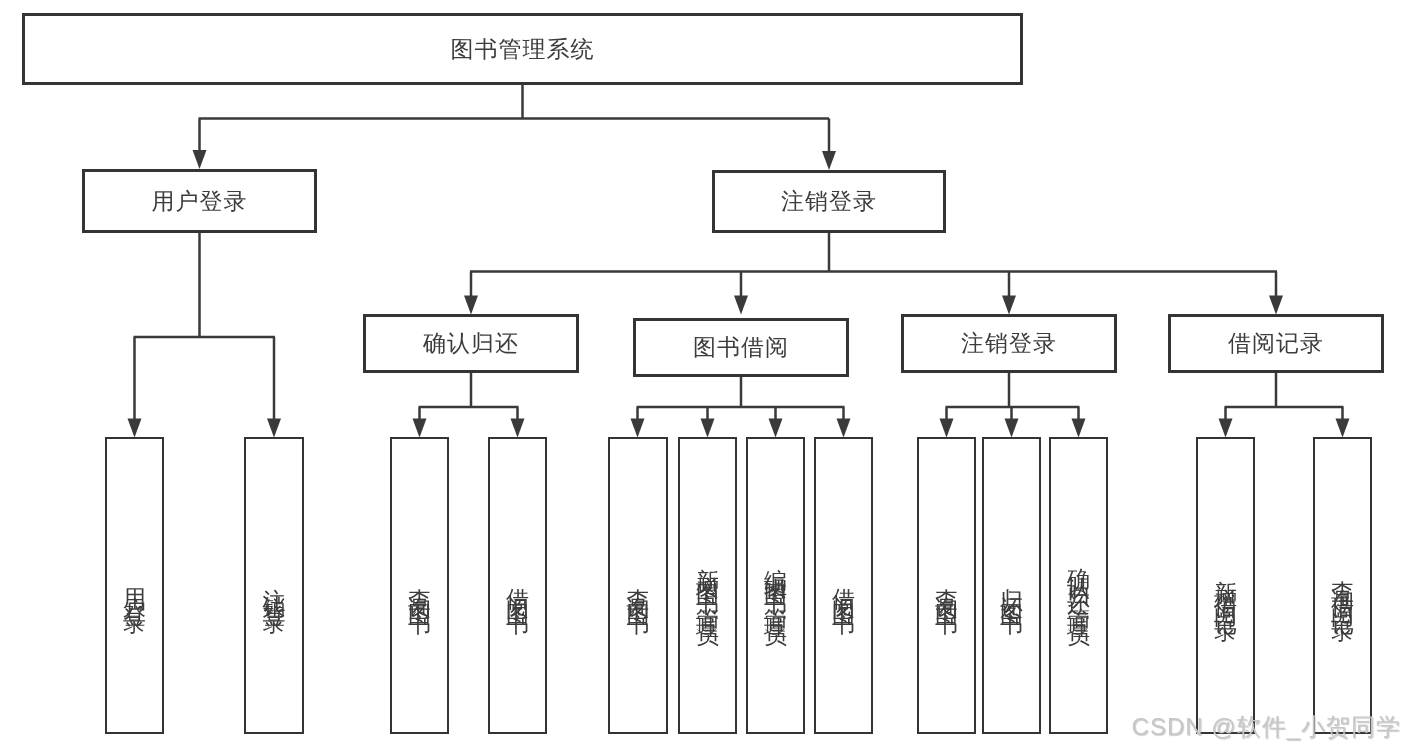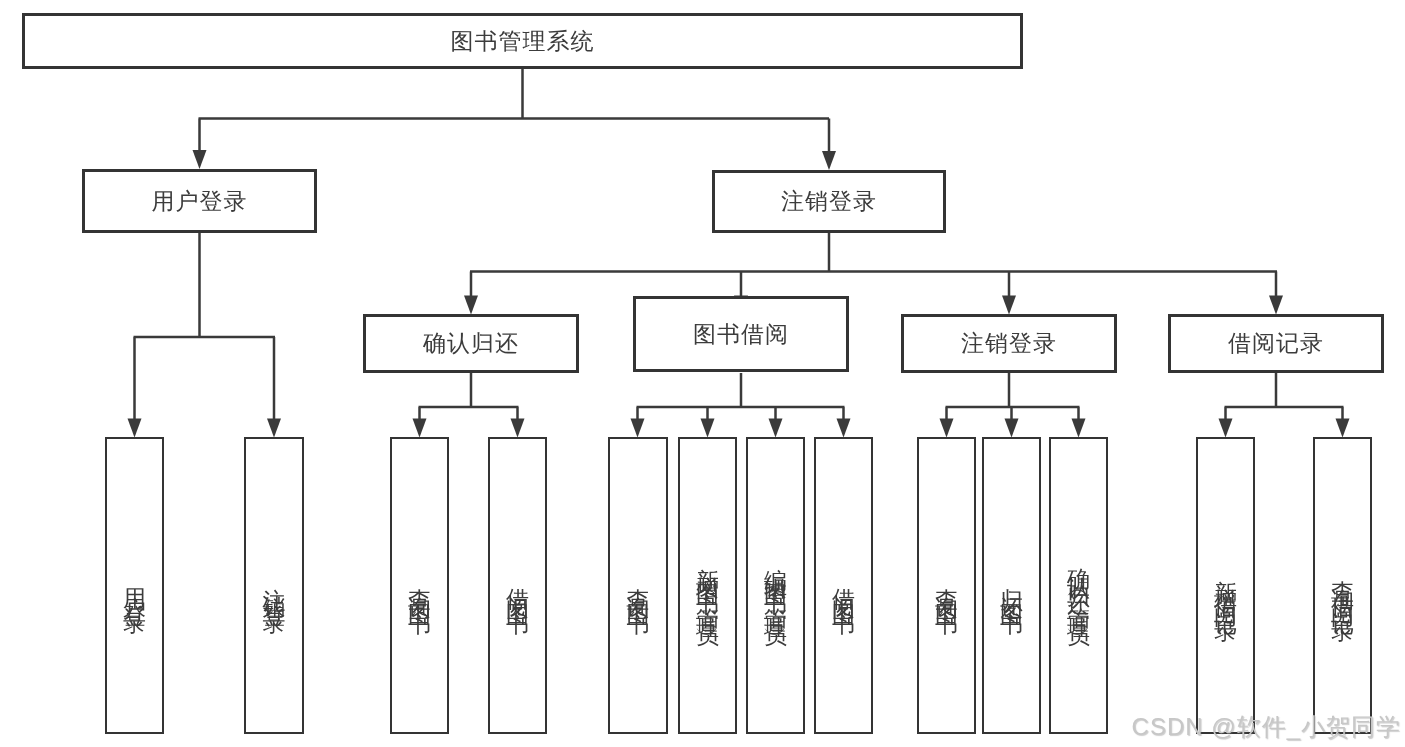--- a/index.html
+++ b/index.html
@@ -83,35 +83,35 @@
       <polygon points="1078.5,437.5 1071.5,418.5 1085.5,418.5"></polygon>
     </g>
 
     <g>
       <path d="M1276 373 V407 M1224.5 407 H1343.5 M1225.5 407 V420 M1342.5 407 V420"></path>
       <polygon points="1225.5,437.5 1218.5,418.5 1232.5,418.5"></polygon>
       <polygon points="1342.5,437.5 1335.5,418.5 1349.5,418.5"></polygon>
     </g>
   </svg>
 
-  <div class="box" style="left:22px;top:13px;width:1001px;height:56px">
+  <div class="box" style="left:22px;top:13px;width:1001px;height:72px">
     <span class="hlabel">图书管理系统</span>
   </div>
 
   <div class="box" style="left:82px;top:169px;width:235px;height:64px">
     <span class="hlabel">用户登录</span>
   </div>
   <div class="box" style="left:712px;top:170px;width:234px;height:63px">
     <span class="hlabel">注销登录</span>
   </div>
 
   <div class="box" style="left:363px;top:314px;width:216px;height:59px">
     <span class="hlabel">确认归还</span>
   </div>
-  <div class="box" style="left:633px;top:296px;width:216px;height:76px">
+  <div class="box" style="left:633px;top:318px;width:216px;height:59px">
     <span class="hlabel">图书借阅</span>
   </div>
   <div class="box" style="left:901px;top:314px;width:216px;height:59px">
     <span class="hlabel">注销登录</span>
   </div>
   <div class="box" style="left:1168px;top:314px;width:216px;height:59px">
     <span class="hlabel">借阅记录</span>
   </div>
 
   <div class="box leaf" style="left:105px;top:437px;width:59px;height:297px">

